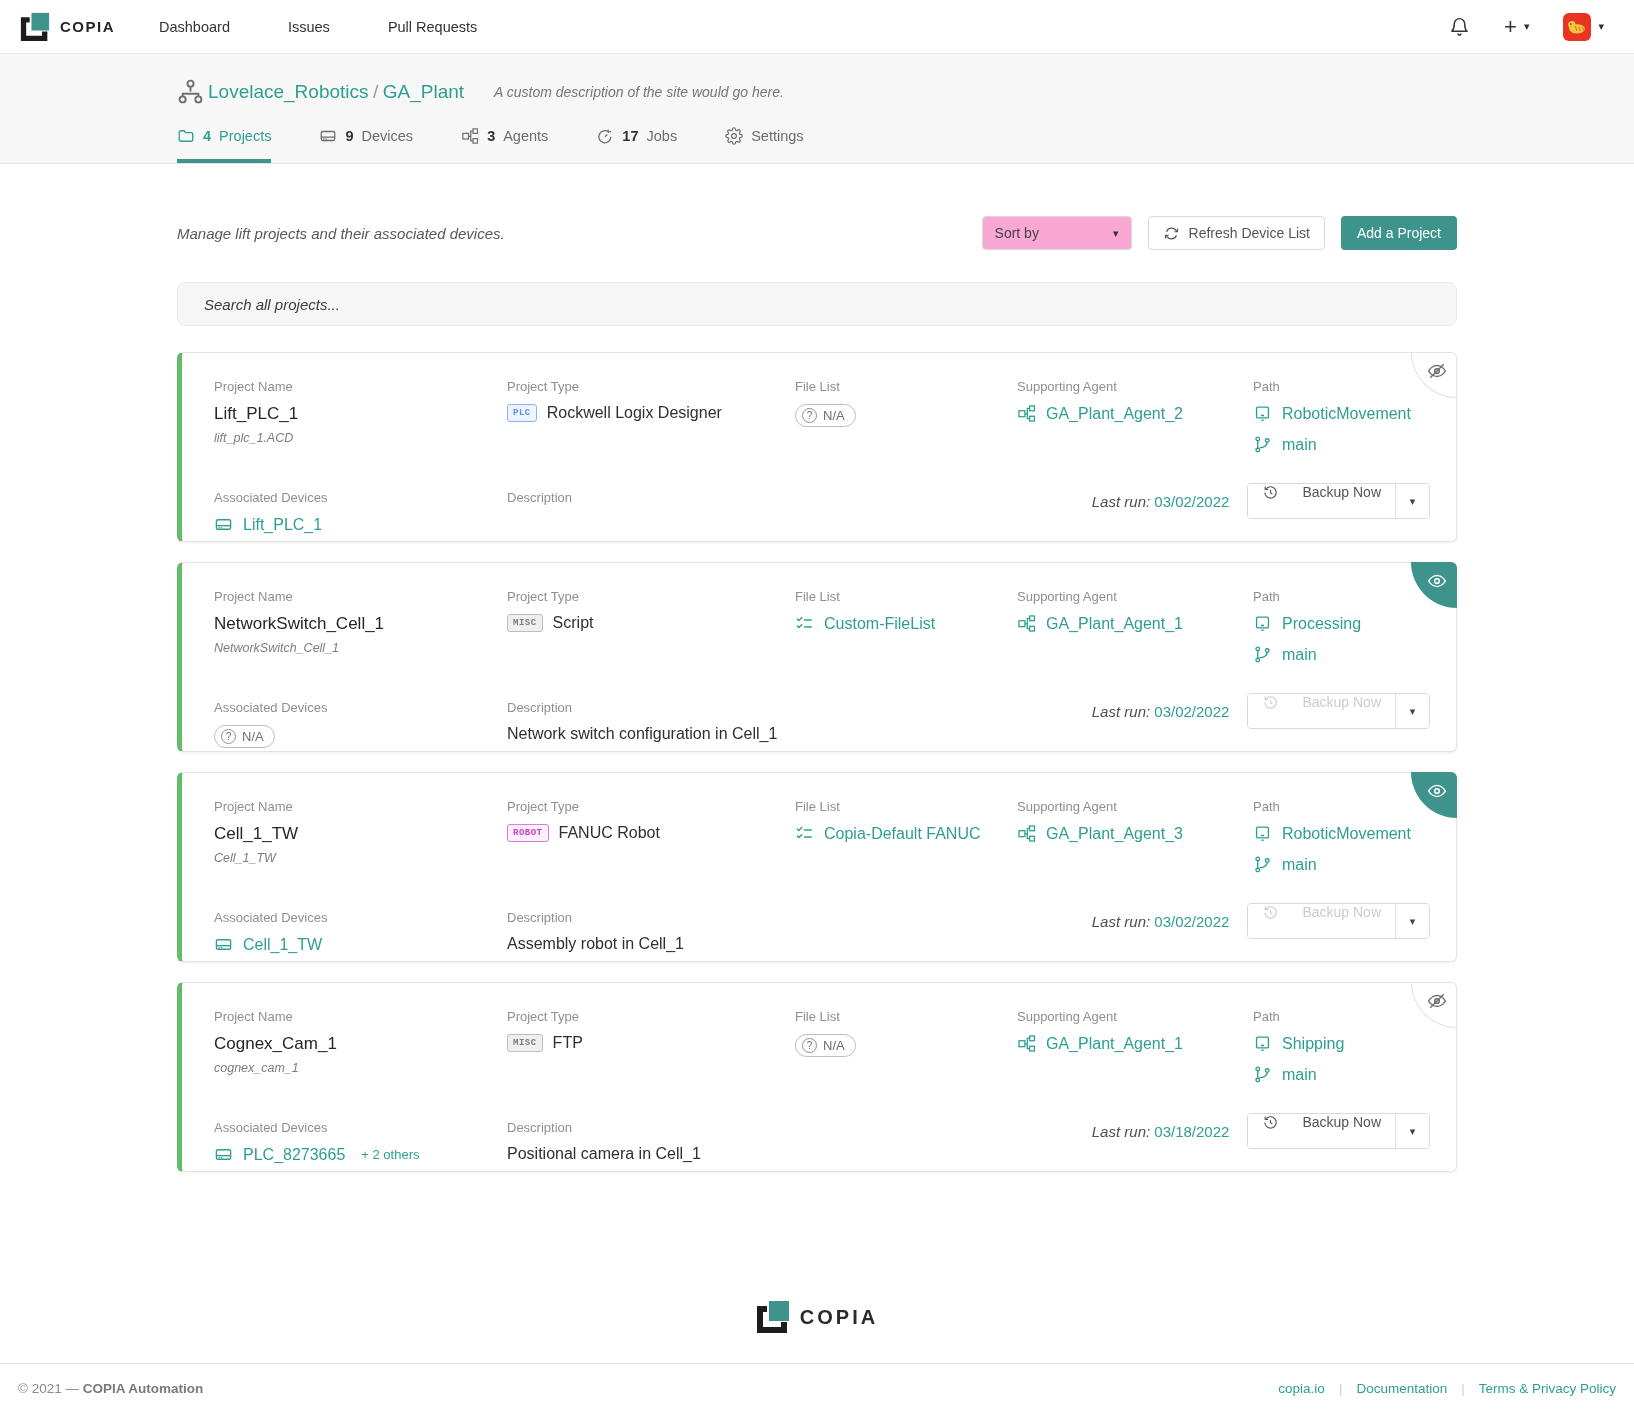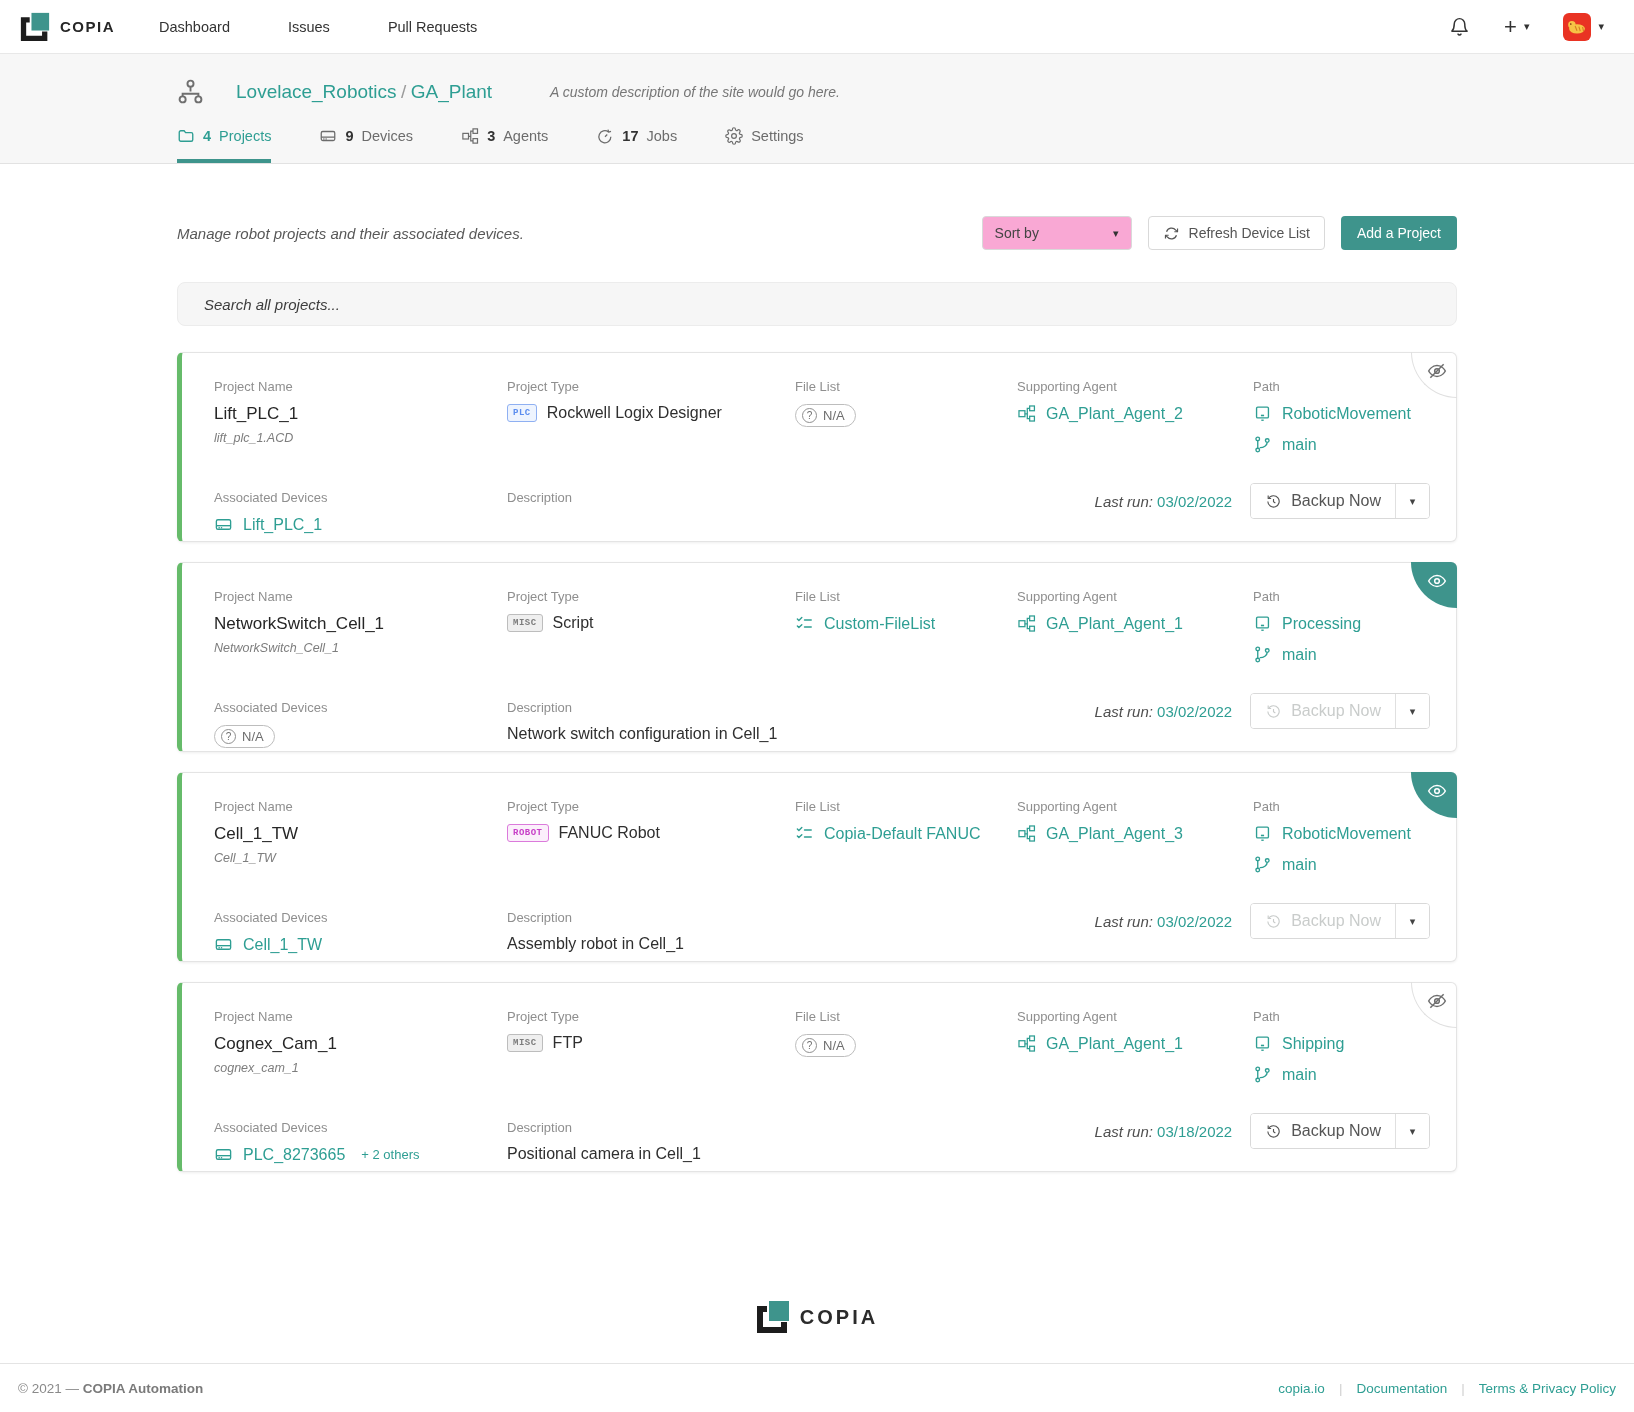--- a/index.html
+++ b/index.html
@@ -13,21 +13,21 @@
   .nav-links { display:flex; align-items:center; gap:58px; }
   .nav-link { font-size:14.5px; color:#333; cursor:pointer; }
   .nav-right { margin-left:auto; display:flex; align-items:center; gap:34px; }
   .icon-btn { display:flex; align-items:center; gap:7px; color:#333; cursor:pointer; }
   .plus-glyph { font-size:22px; line-height:1; color:#333; }
   .caret { font-size:11px; color:#333; }
   .avatar { width:28px; height:28px; border-radius:6px; background:#e93323; display:flex; align-items:center; justify-content:center; overflow:hidden; }
 
   
   .site-header { background:#f7f7f7; border-bottom:1px solid #e2e2e2; padding:24px 177px 0 177px; flex:0 0 auto; }
-  .breadcrumb-row { display:flex; align-items:center; gap:32px; }
+  .breadcrumb-row { display:flex; align-items:center; gap:4px; }
   .crumb-link { color:#2e9e93; font-size:19px; cursor:pointer; }
   .crumb-sep { color:#9a9a9a; font-size:19px; }
   .site-desc { font-style:italic; color:#767676; font-size:14px; margin-left:26px; }
   .tabs { display:flex; align-items:flex-end; gap:48px; margin-top:22px; }
   .tab { display:flex; align-items:center; gap:8px; padding-bottom:14px; border-bottom:4px solid transparent; font-size:14.5px; color:#6c6c6c; cursor:pointer; }
   .tab .tab-count { font-weight:bold; color:#333; }
   .tab.active { color:#2e9e93; border-bottom-color:#3e948c; }
   .tab.active .tab-count { color:#2e9e93; }
   .tab svg { flex:0 0 auto; }
 
@@ -64,21 +64,21 @@
   .na-pill { display:inline-flex; align-items:center; gap:6px; border:1px solid #bdbdbd; border-radius:12px; padding:3px 10px 3px 6px; color:#6e6e6e; font-size:13px; background:#fff; }
   .qmark { width:15px; height:15px; border:1px solid #8f8f8f; border-radius:50%; font-size:10px; display:inline-flex; align-items:center; justify-content:center; color:#6e6e6e; }
   .path-col .teal-link { margin-bottom:12px; }
   .path-col .path-line { display:flex; }
 
   .card-actions { position:absolute; right:26px; bottom:22px; display:flex; align-items:center; gap:18px; }
   .lastrun { font-size:15px; }
   .lastrun .lr-label { font-style:italic; color:#4f4f4f; }
   .lastrun .lr-date { color:#2e9e93; }
   .backup-split { display:flex; align-items:stretch; border:1px solid #d9d9d9; border-radius:4px; background:#fff; height:36px; overflow:hidden; }
-  .backup-main { display:flex; align-items:center; gap:9px; padding:0 14px; font-size:16px; color:#555; background:#fff; border:none; cursor:pointer; font-family:"Liberation Sans", sans-serif; }
+  .backup-main { display:flex; align-items:flex-start; gap:23px; padding:0 14px; font-size:14px; color:#555; background:#fff; border:none; cursor:pointer; font-family:"Liberation Sans", sans-serif; }
   .backup-main.disabled { color:#c9cccb; cursor:default; }
   .backup-main.disabled svg { color:#c9cccb; }
   .backup-caret { width:34px; border:none; border-left:1px solid #e0e0e0; background:#fff; color:#444; font-size:11px; cursor:pointer; }
 
   .corner { position:absolute; top:-1px; right:-1px; width:46px; height:46px; }
   .corner-hidden { border-left:1px solid #e0e0e0; border-bottom:1px solid #e0e0e0; border-bottom-left-radius:100%; border-top-right-radius:6px; color:#6e6e6e; }
   .corner-visible { background:#3e948c; border-bottom-left-radius:100%; border-top-right-radius:6px; color:#fff; }
   .corner svg { position:absolute; top:9px; right:10px; }
 
   
@@ -256,21 +256,21 @@
         <svg width="18" height="18" viewBox="0 0 24 24">
             <use href="#i-gear"></use>
           </svg>
         <span>Settings</span>
       </span>
     </div>
   </section>
 
   <main class="content">
     <div class="toolbar">
-      <span class="subtitle">Manage robot projects and their associated devices.</span>
+      <span class="subtitle">Manage lift projects and their associated devices.</span>
       <div class="toolbar-actions">
         <div class="sortby">
           <span>Sort by</span>
           <span class="caret">▾</span>
         </div>
         <button class="btn-outline">
           <svg width="17" height="17" viewBox="0 0 24 24">
               <use href="#i-refresh"></use>
             </svg>
           <span>Refresh Device List</span>

